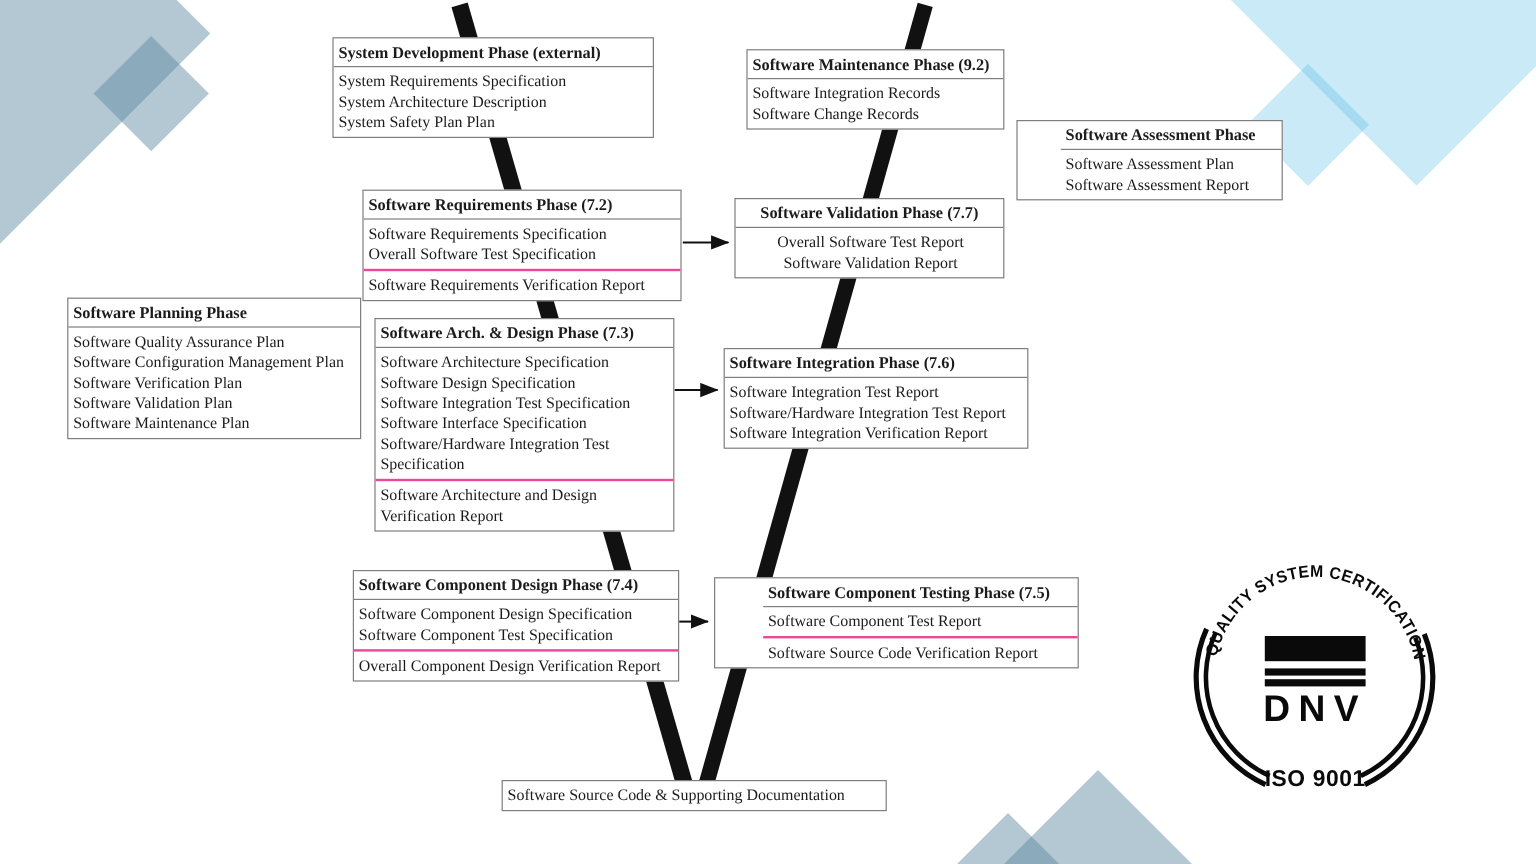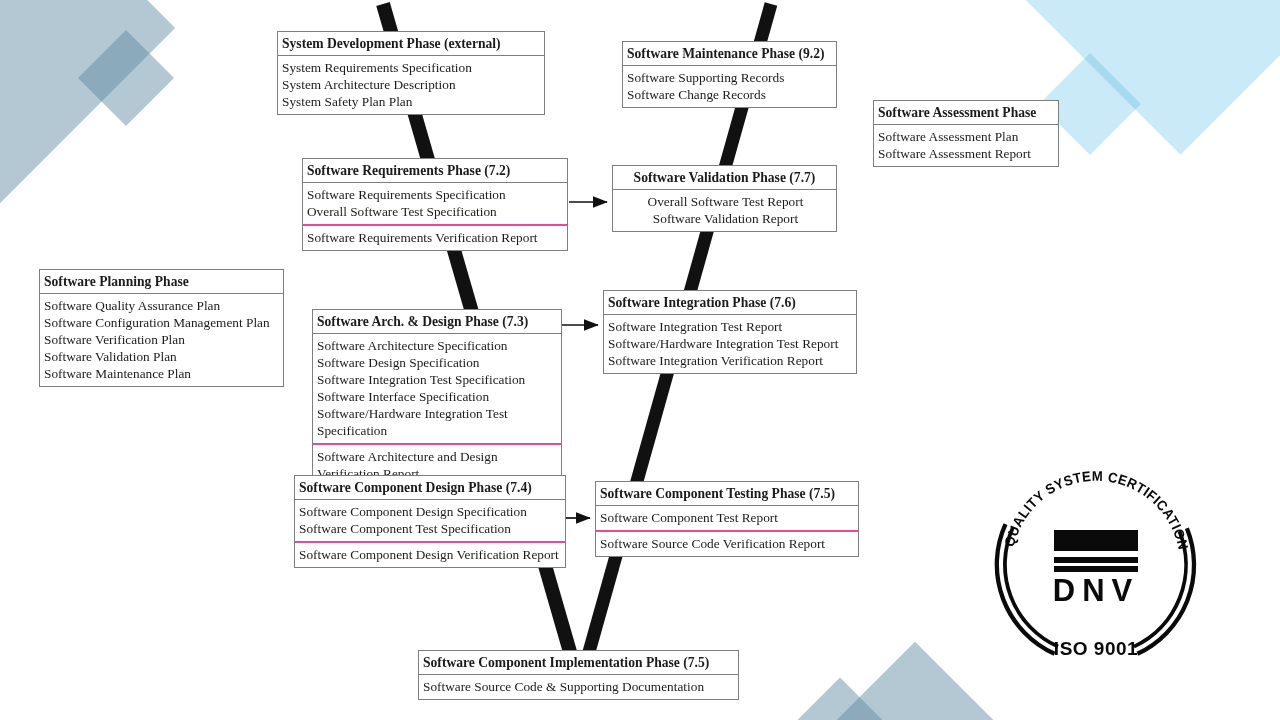--- a/index.html
+++ b/index.html
@@ -71,26 +71,26 @@
   <div class="box-section">
     <div class="box-item">System Requirements Specification</div>
     <div class="box-item">System Architecture Description</div>
     <div class="box-item">System Safety Plan Plan</div>
   </div>
 </div>
 
 <div class="phase-box" style="left:622px;top:41px;width:213px;">
   <div class="box-title">Software Maintenance Phase (9.2)</div>
   <div class="box-section">
-    <div class="box-item">Software Supporting Records</div>
+    <div class="box-item">Software Integration Records</div>
     <div class="box-item">Software Change Records</div>
   </div>
 </div>
 
-<div class="phase-box" style="left:873px;top:100px;width:184px;">
+<div class="phase-box" style="left:847px;top:100px;width:184px;padding-left:36px;">
   <div class="box-title">Software Assessment Phase</div>
   <div class="box-section">
     <div class="box-item">Software Assessment Plan</div>
     <div class="box-item">Software Assessment Report</div>
   </div>
 </div>
 
 <div class="phase-box" style="left:302px;top:158px;width:264px;">
   <div class="box-title">Software Requirements Phase (7.2)</div>
   <div class="box-section">
@@ -103,32 +103,32 @@
 </div>
 
 <div class="phase-box" style="left:612px;top:165px;width:223px;text-align:center;">
   <div class="box-title">Software Validation Phase (7.7)</div>
   <div class="box-section">
     <div class="box-item">Overall Software Test Report</div>
     <div class="box-item">Software Validation Report</div>
   </div>
 </div>
 
-<div class="phase-box" style="left:39px;top:248px;width:243px;margin-top:21px;">
+<div class="phase-box" style="left:56px;top:248px;width:243px;">
   <div class="box-title">Software Planning Phase</div>
   <div class="box-section">
     <div class="box-item">Software Quality Assurance Plan</div>
     <div class="box-item">Software Configuration Management Plan</div>
     <div class="box-item">Software Verification Plan</div>
     <div class="box-item">Software Validation Plan</div>
     <div class="box-item">Software Maintenance Plan</div>
   </div>
 </div>
 
-<div class="phase-box" style="left:312px;top:265px;width:248px;margin-top:44px;">
+<div class="phase-box" style="left:312px;top:265px;width:248px;">
   <div class="box-title">Software Arch. &amp; Design Phase (7.3)</div>
   <div class="box-section">
     <div class="box-item">Software Architecture Specification</div>
     <div class="box-item">Software Design Specification</div>
     <div class="box-item">Software Integration Test Specification</div>
     <div class="box-item">Software Interface Specification</div>
     <div class="box-item">Software/Hardware Integration Test Specification</div>
   </div>
   <div class="box-section">
     <div class="box-item">Software Architecture and  Design Verification Report</div>
@@ -144,36 +144,35 @@
   </div>
 </div>
 
 <div class="phase-box" style="left:294px;top:475px;width:270px;">
   <div class="box-title">Software Component Design Phase (7.4)</div>
   <div class="box-section">
     <div class="box-item">Software Component Design Specification</div>
     <div class="box-item">Software Component Test Specification</div>
   </div>
   <div class="box-section">
-    <div class="box-item">Software Component  Design Verification Report</div>
+    <div class="box-item">Overall Component  Design Verification Report</div>
   </div>
 </div>
 
-<div class="phase-box" style="left:595px;top:481px;width:262px;">
+<div class="phase-box" style="left:595px;top:481px;width:262px;padding-left:40px;">
   <div class="box-title">Software Component Testing Phase (7.5)</div>
   <div class="box-section">
     <div class="box-item">Software Component Test Report</div>
   </div>
   <div class="box-section">
     <div class="box-item">Software Source Code Verification Report</div>
   </div>
 </div>
 
 <div class="phase-box" style="left:418px;top:650px;width:319px;">
-  <div class="box-title">Software Component Implementation Phase (7.5)</div>
   <div class="box-section">
     <div class="box-item">Software Source Code &amp; Supporting Documentation</div>
   </div>
 </div>
 
 <svg id="badge-layer" width="244" height="244" viewBox="0 0 244 244">
 
   <g stroke="#0a0a0a" fill="none">
     <path d="M 80.6 210.8 A 98 98 0 0 1 31.5 81.1" stroke-width="4.3"></path>
     <path d="M 84.0 203.6 A 90 90 0 0 1 38.9 84.5" stroke-width="3.8"></path>

